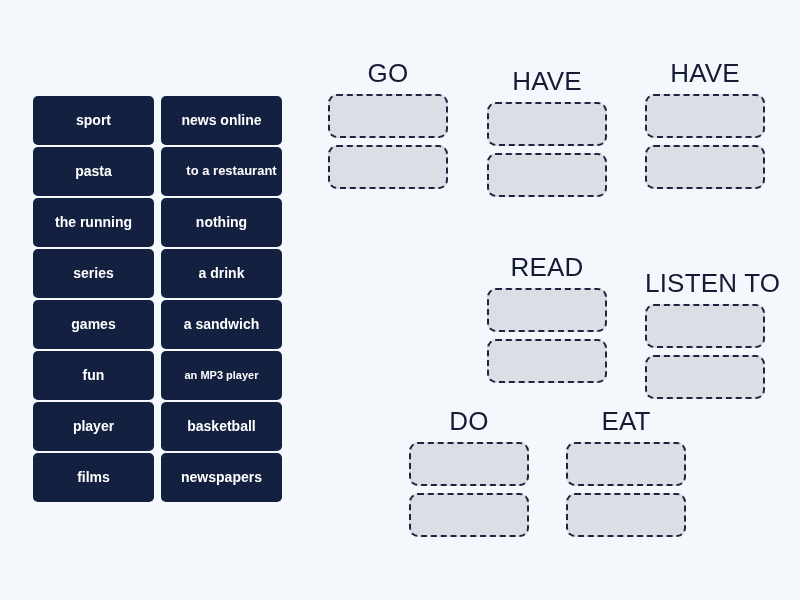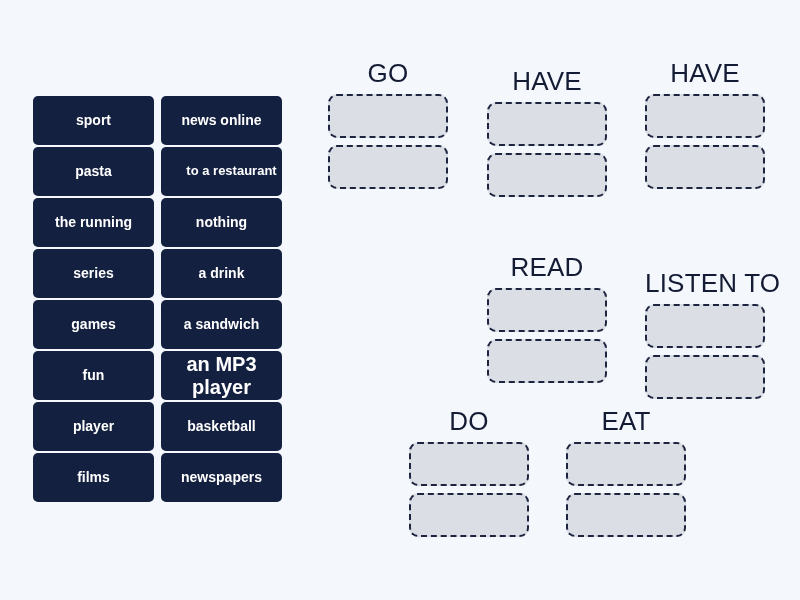--- a/index.html
+++ b/index.html
@@ -39,21 +39,21 @@
     justify-content: center;
     text-align: center;
     font-size: 14px;
     font-weight: bold;
     line-height: 1.12;
     padding: 2px 4px;
     cursor: grab;
     user-select: none;
     box-shadow: 0 1px 0 rgba(255,255,255,0.25);
   }
-  .word-tile.size-sm { font-size: 20px; }
+  .word-tile.size-sm { font-size: 11px; }
   .word-tile.size-xs { font-size: 13px; padding-left: 24px; }
 
   
   #drop-area {
     position: absolute;
     left: 0;
     top: 4px;
     width: 780px;
     height: 600px;
     pointer-events: none;

